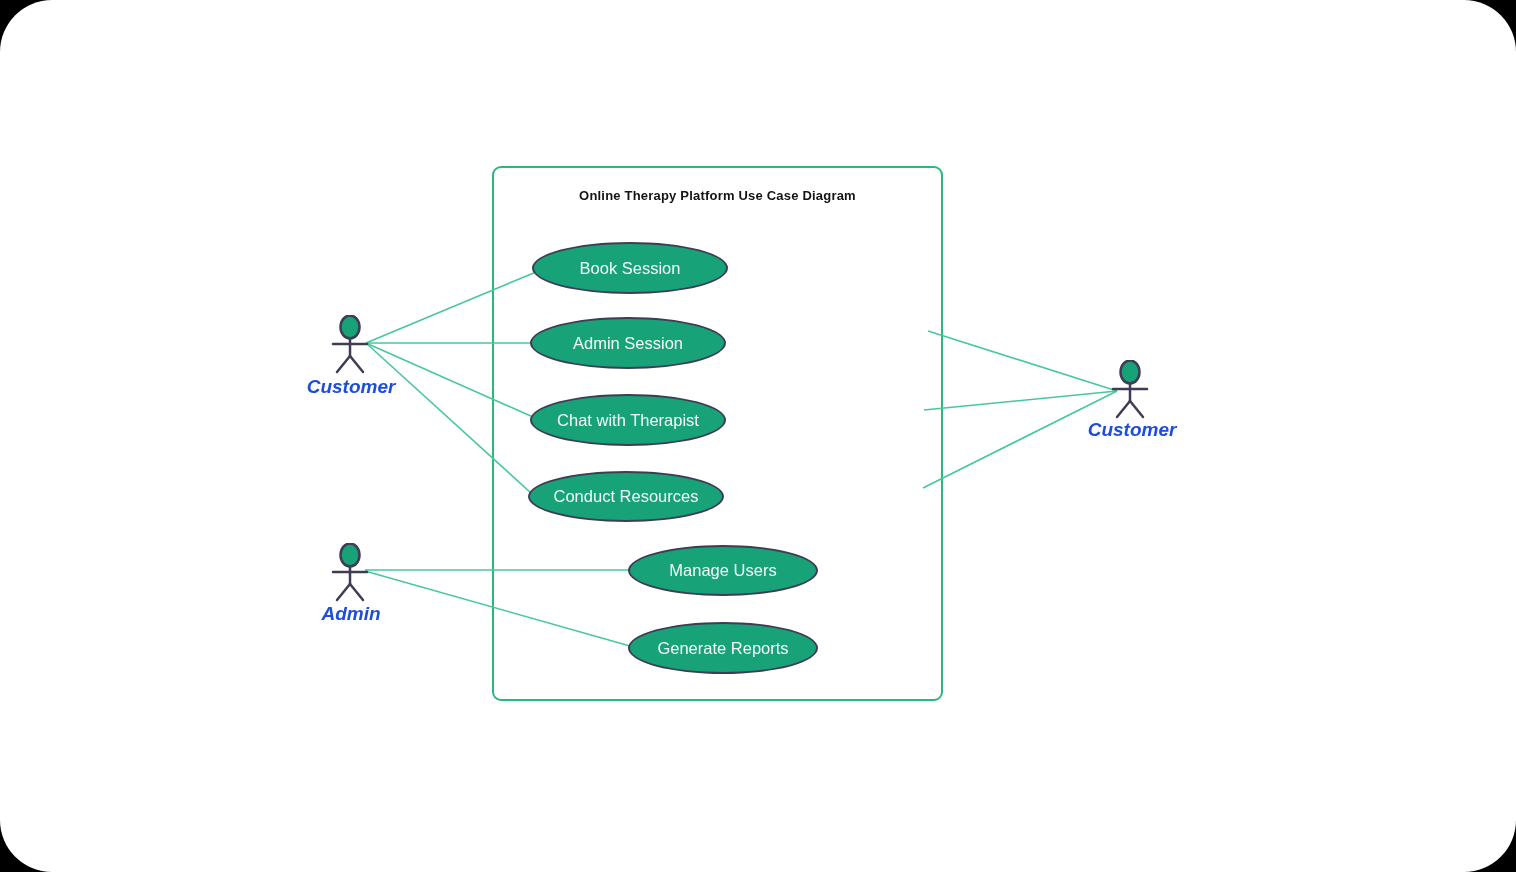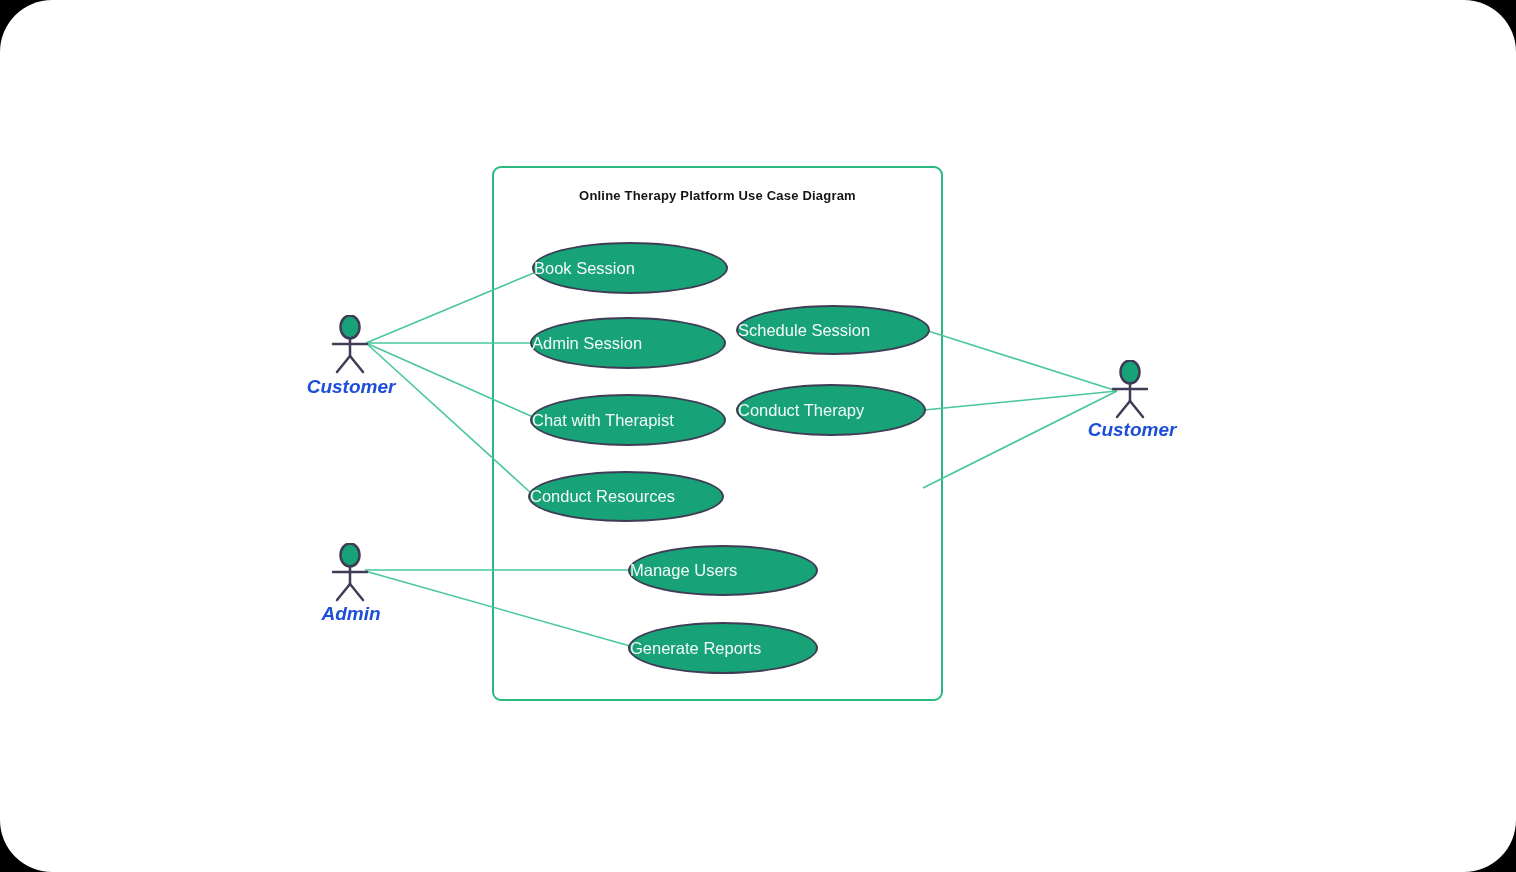--- a/index.html
+++ b/index.html
@@ -22,21 +22,21 @@
     position:absolute;left:492px;top:188px;width:451px;
     text-align:center;font-size:13px;font-weight:bold;color:#141414;
     letter-spacing:.2px;z-index:1;
   }
   .usecase{
     position:absolute;z-index:3;
     background:#17a277;
     border:2px solid #3f3d56;
     border-radius:50%;
     box-sizing:border-box;
-    display:flex;align-items:center;
+    display:flex;align-items:center;justify-content:center;
   }
   .usecase span{
     color:#f4faf7;font-size:16.5px;line-height:1;white-space:nowrap;
   }
   .actor{position:absolute;z-index:3;}
   .actor svg{display:block;}
   .actor-label{
     position:absolute;z-index:3;width:160px;text-align:center;
     font-size:19px;font-weight:bold;color:#1d4ed8;font-style:italic;
   }
@@ -60,28 +60,22 @@
     <line x1="365" y1="570" x2="630" y2="570"></line>
     <line x1="365" y1="571" x2="630" y2="646"></line>
   </svg>
 
   <div class="usecase" style="left:532px;top:242px;width:196px;height:52px;">
     <span>Book Session</span>
   </div>
   <div class="usecase" style="left:530px;top:317px;width:196px;height:52px;">
     <span>Admin Session</span>
   </div>
-  <div class="usecase" style="left:736px;top:305px;width:194px;height:50px;">
-    <span>Schedule Session</span>
-  </div>
   <div class="usecase" style="left:530px;top:394px;width:196px;height:52px;">
     <span>Chat with Therapist</span>
-  </div>
-  <div class="usecase" style="left:736px;top:384px;width:190px;height:52px;">
-    <span>Conduct Therapy</span>
   </div>
   <div class="usecase" style="left:528px;top:471px;width:196px;height:51px;">
     <span>Conduct Resources</span>
   </div>
   <div class="usecase" style="left:628px;top:545px;width:190px;height:51px;">
     <span>Manage Users</span>
   </div>
   <div class="usecase" style="left:628px;top:622px;width:190px;height:52px;">
     <span>Generate Reports</span>
   </div>

